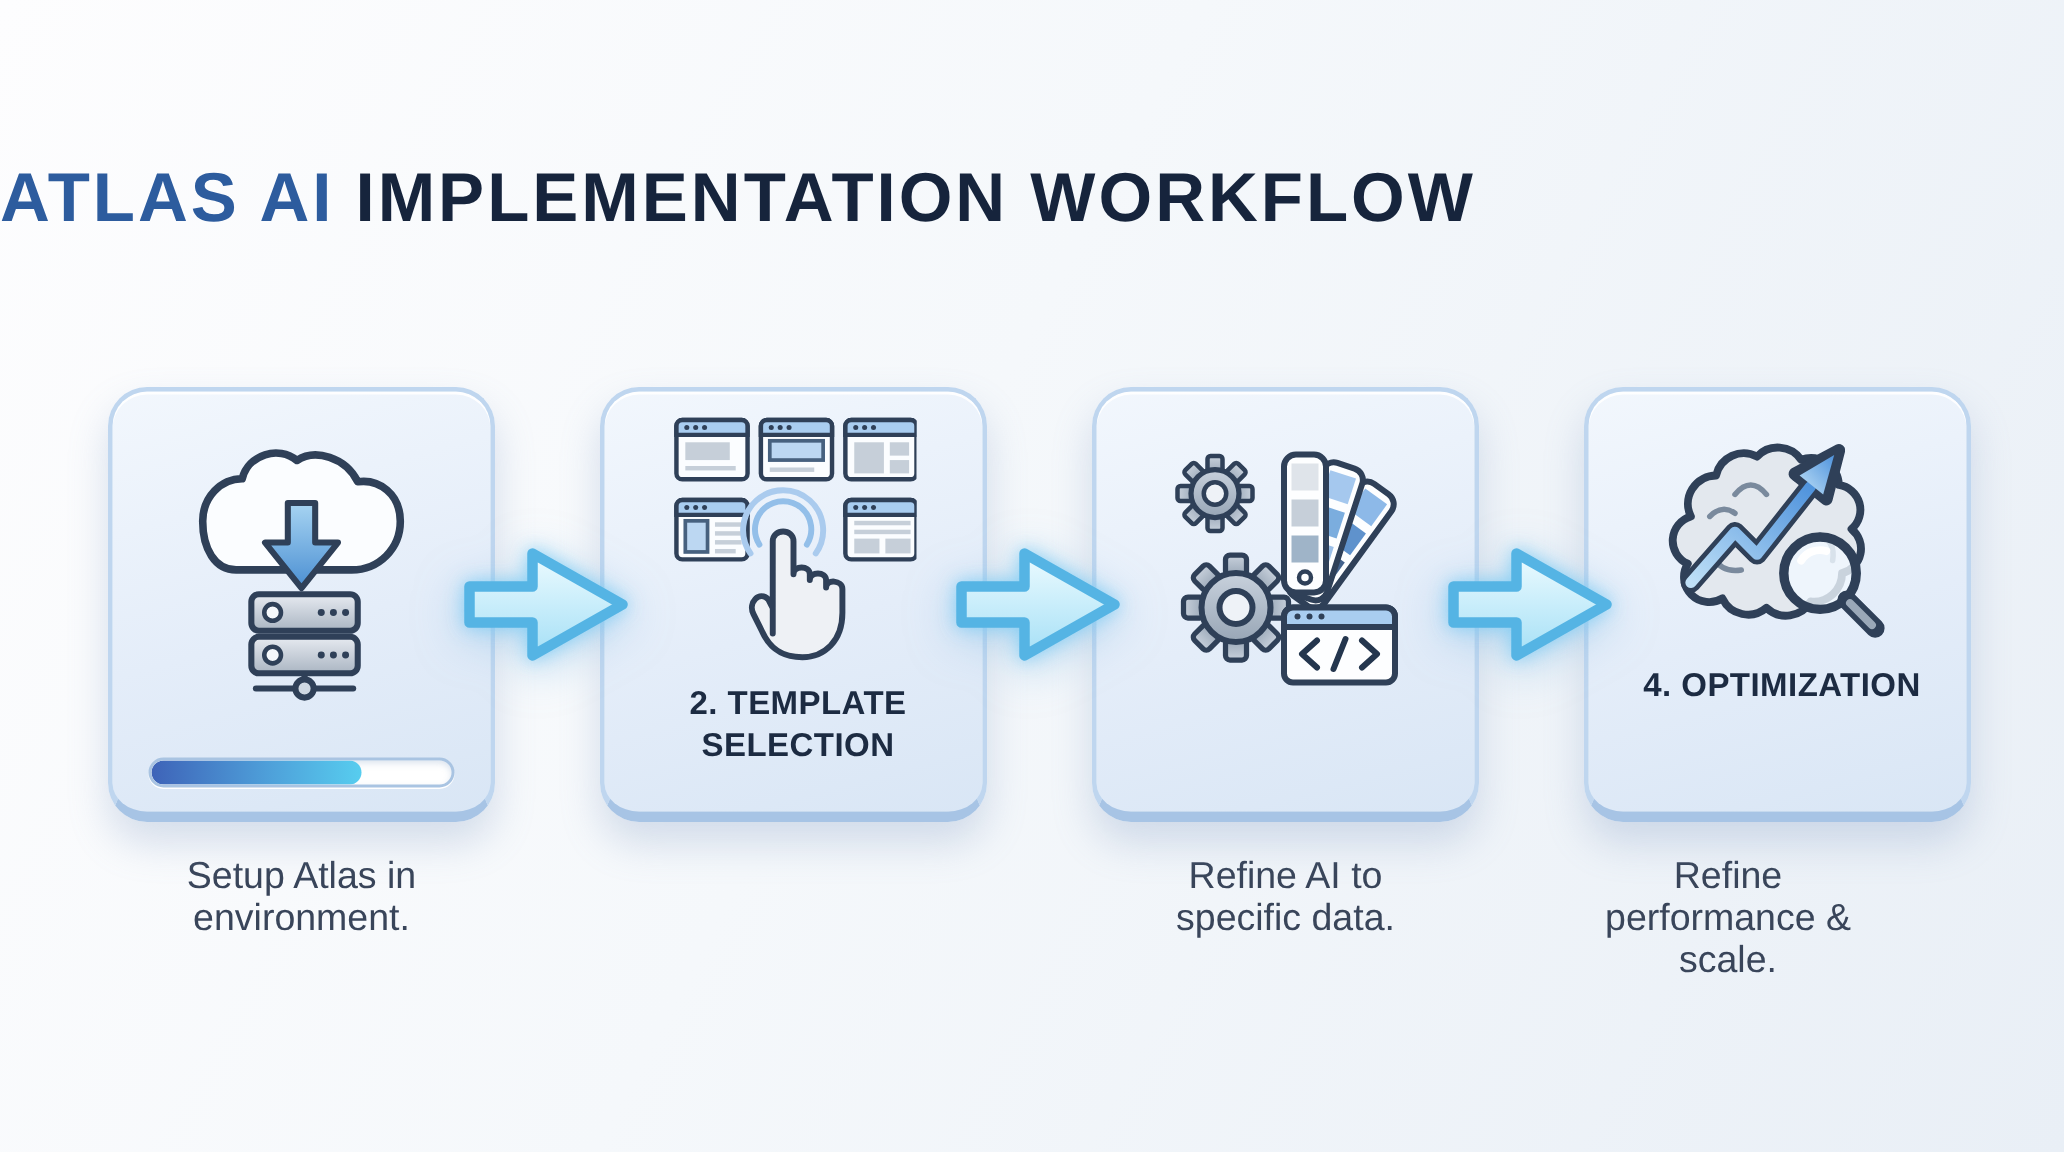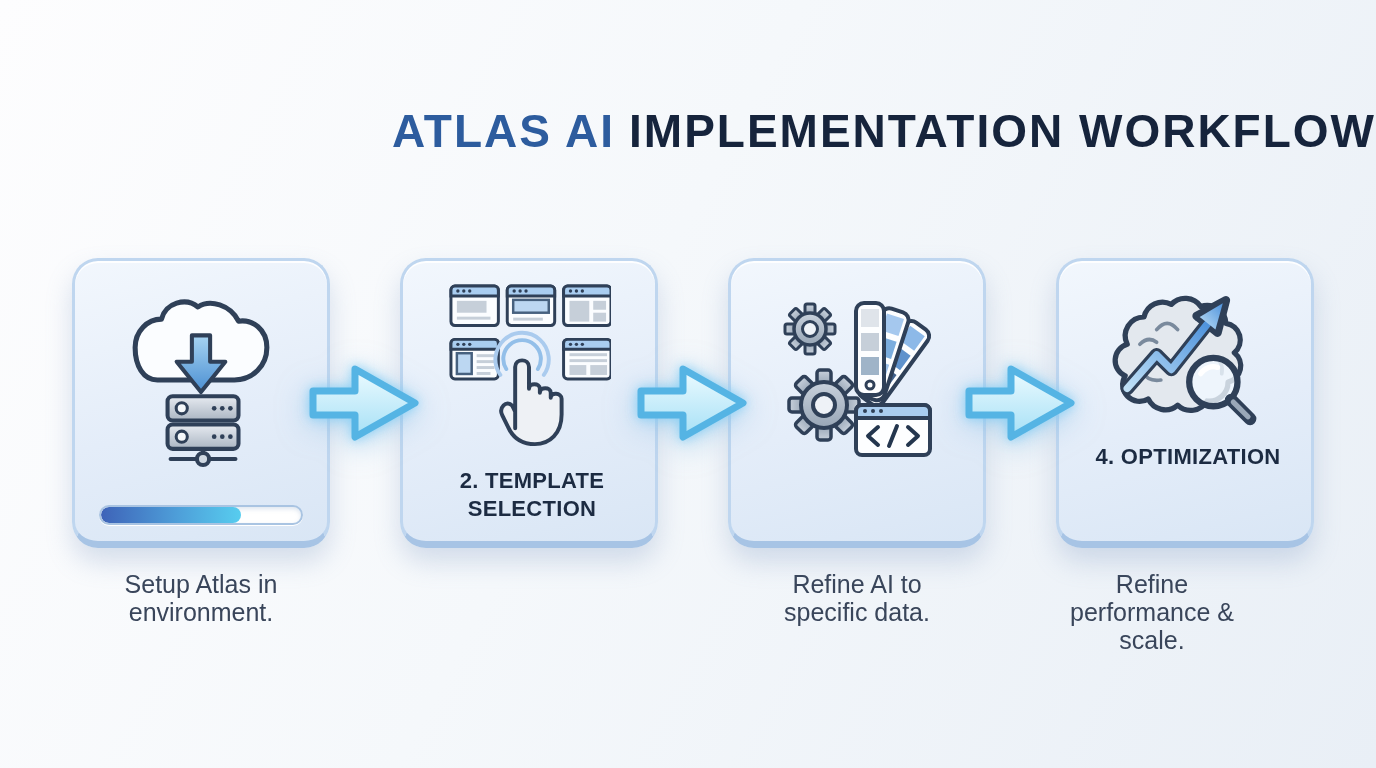--- a/index.html
+++ b/index.html
@@ -7,21 +7,21 @@
   body {
     font-family:"Liberation Sans", sans-serif;
     background:linear-gradient(118deg,#fdfdfe 0%,#f5f8fb 45%,#e9eff6 100%);
     position:relative;
   }
   .stage { position:absolute; inset:0; }
 
   
   .title {
     position:absolute; top:104px; left:0; width:100%;
-    text-align:right; font-weight:bold; font-size:46px; letter-spacing:2px;
+    text-align:left; font-weight:bold; font-size:46px; letter-spacing:2px;
     white-space:nowrap;
   }
   .title .t1 { color:#2d5c9e; }
   .title .t2 { color:#16243c; margin-left:14px; }
 
   
   .card {
     position:absolute; top:258px; width:258px; height:290px;
     border-radius:26px;
     background:linear-gradient(165deg,#f2f7fd 0%,#e4edf9 55%,#d9e6f5 100%);
@@ -29,21 +29,21 @@
     border-bottom:7px solid #a7c4e5;
     box-shadow:0 14px 26px rgba(128,156,194,.30), inset 0 2px 0 rgba(255,255,255,.9);
     display:flex; flex-direction:column;
     padding:14px 12px 14px 12px;
     z-index:2;
   }
   .card-1 { left:72px; }
   .card-2 { left:400px; }
   .card-3 { left:728px; padding-bottom:60px; }
   .card-4 { left:1056px; padding-bottom:92px; }
-  .card-2 { padding-bottom:18px;justify-content:space-between; }
+  .card-2 { padding-bottom:30px;justify-content:space-between; }
 
   .icon-box { flex:1; display:flex; align-items:center; justify-content:center; }
 
   .card-label {
     text-align:center; font-weight:bold; font-size:22px;
     color:#1c2b42; line-height:28px; letter-spacing:.3px;
     width:234px; margin:0 auto;
   }
 
   

